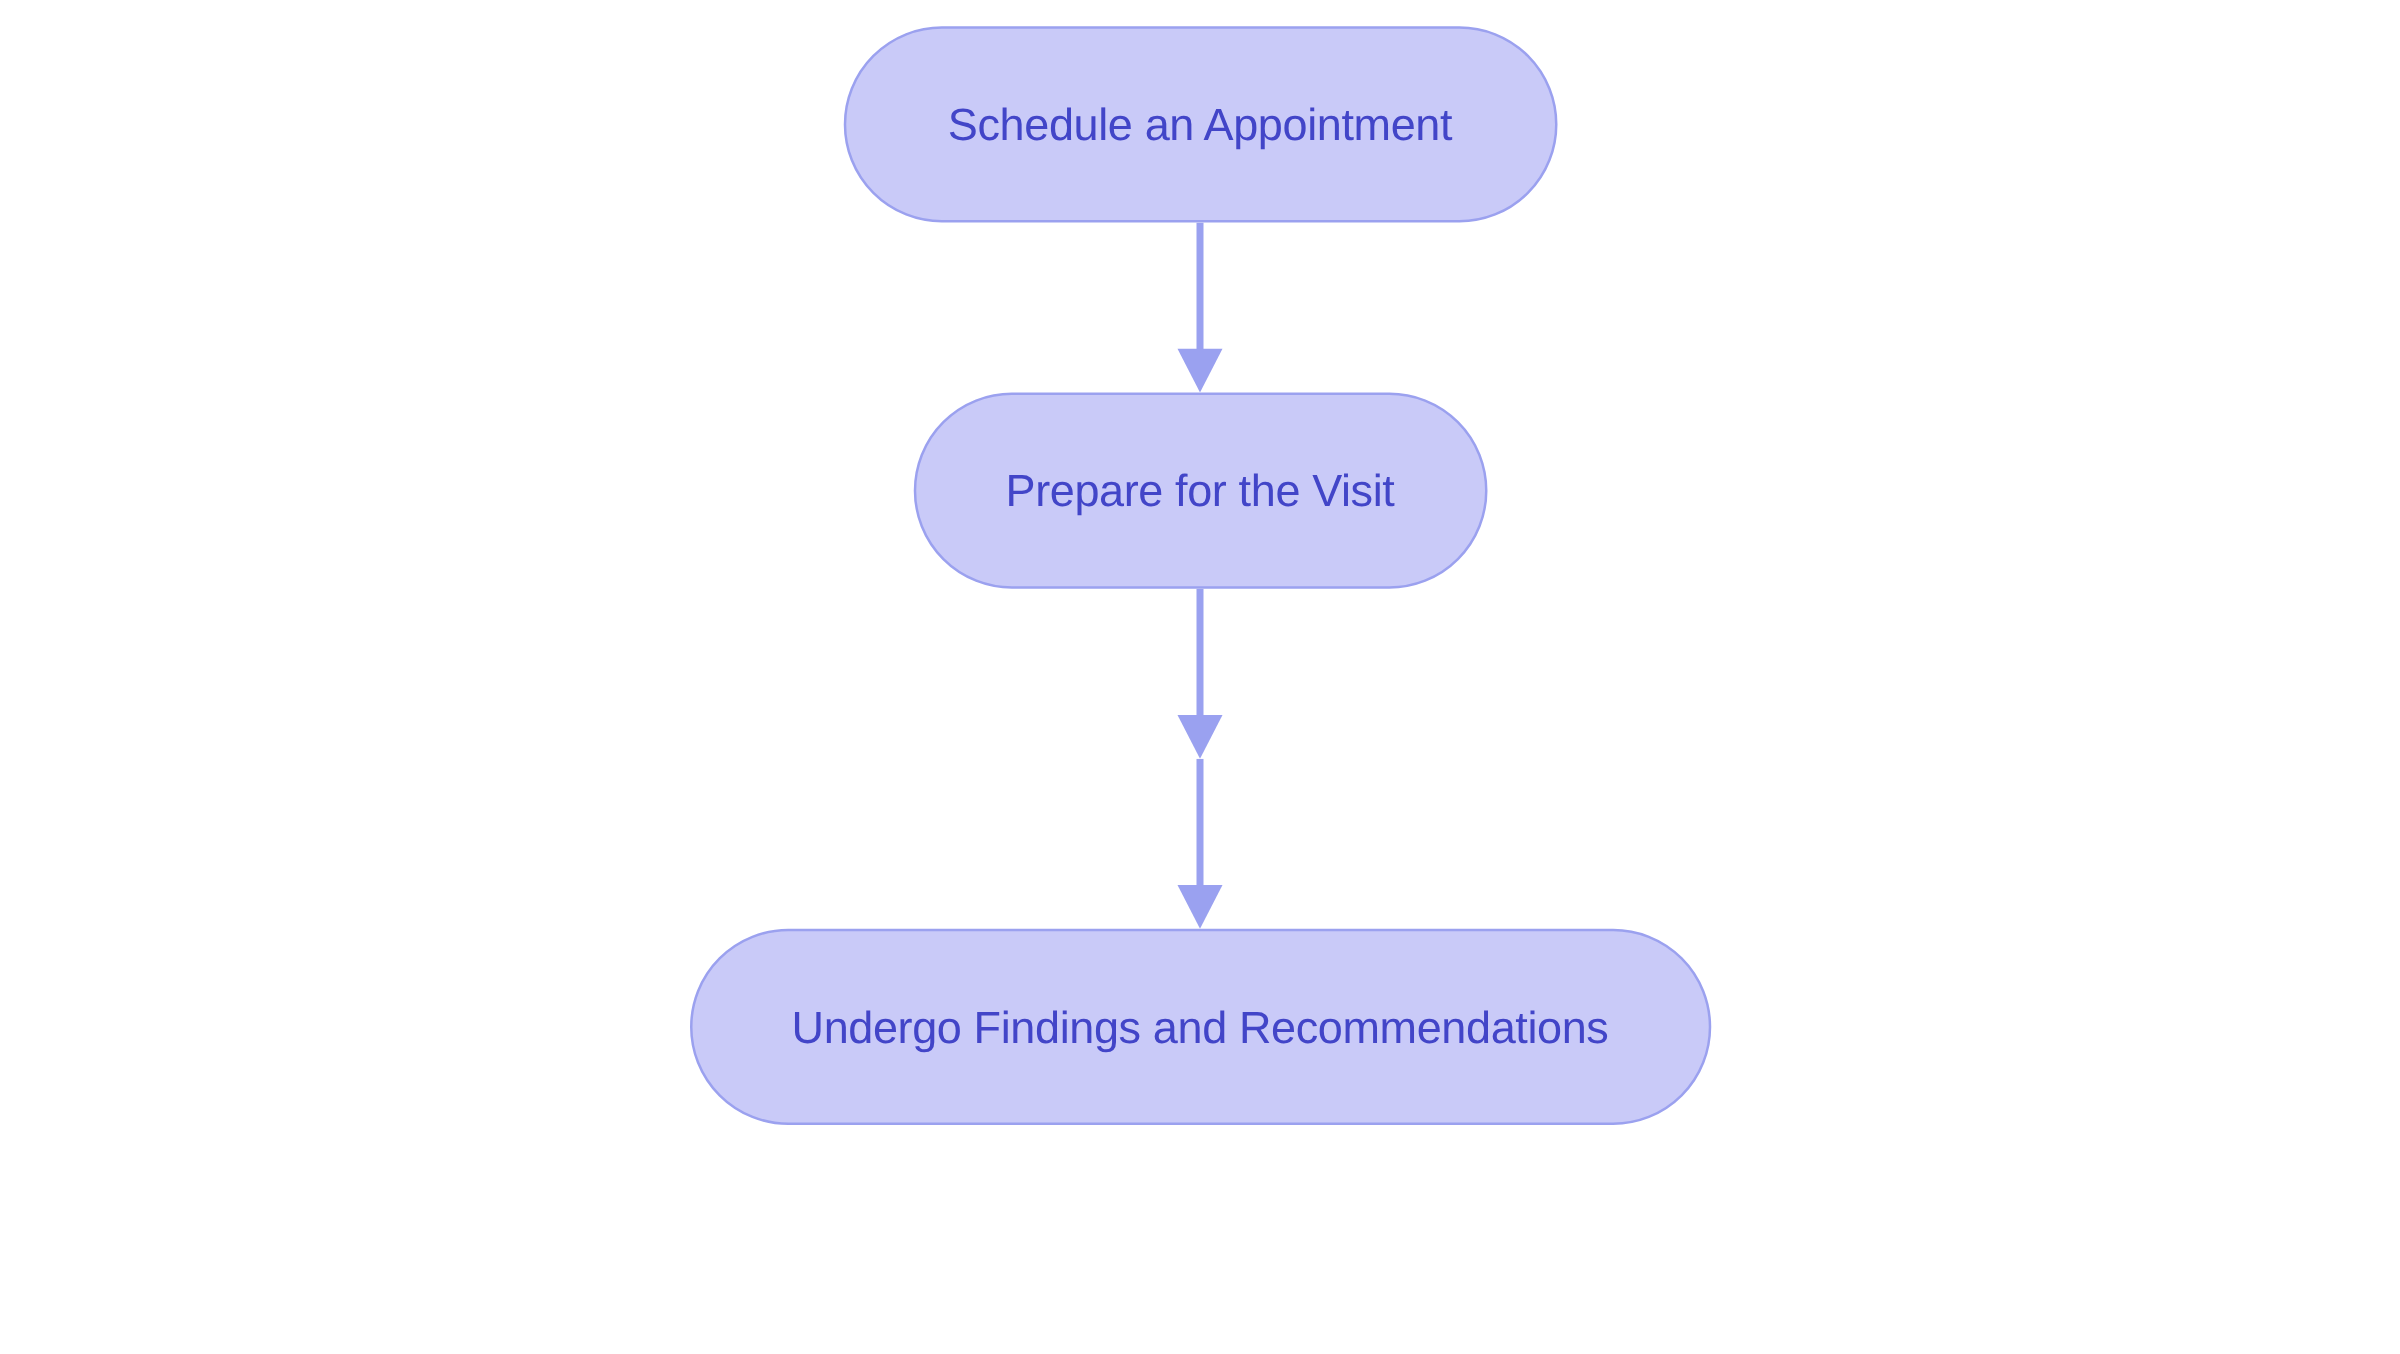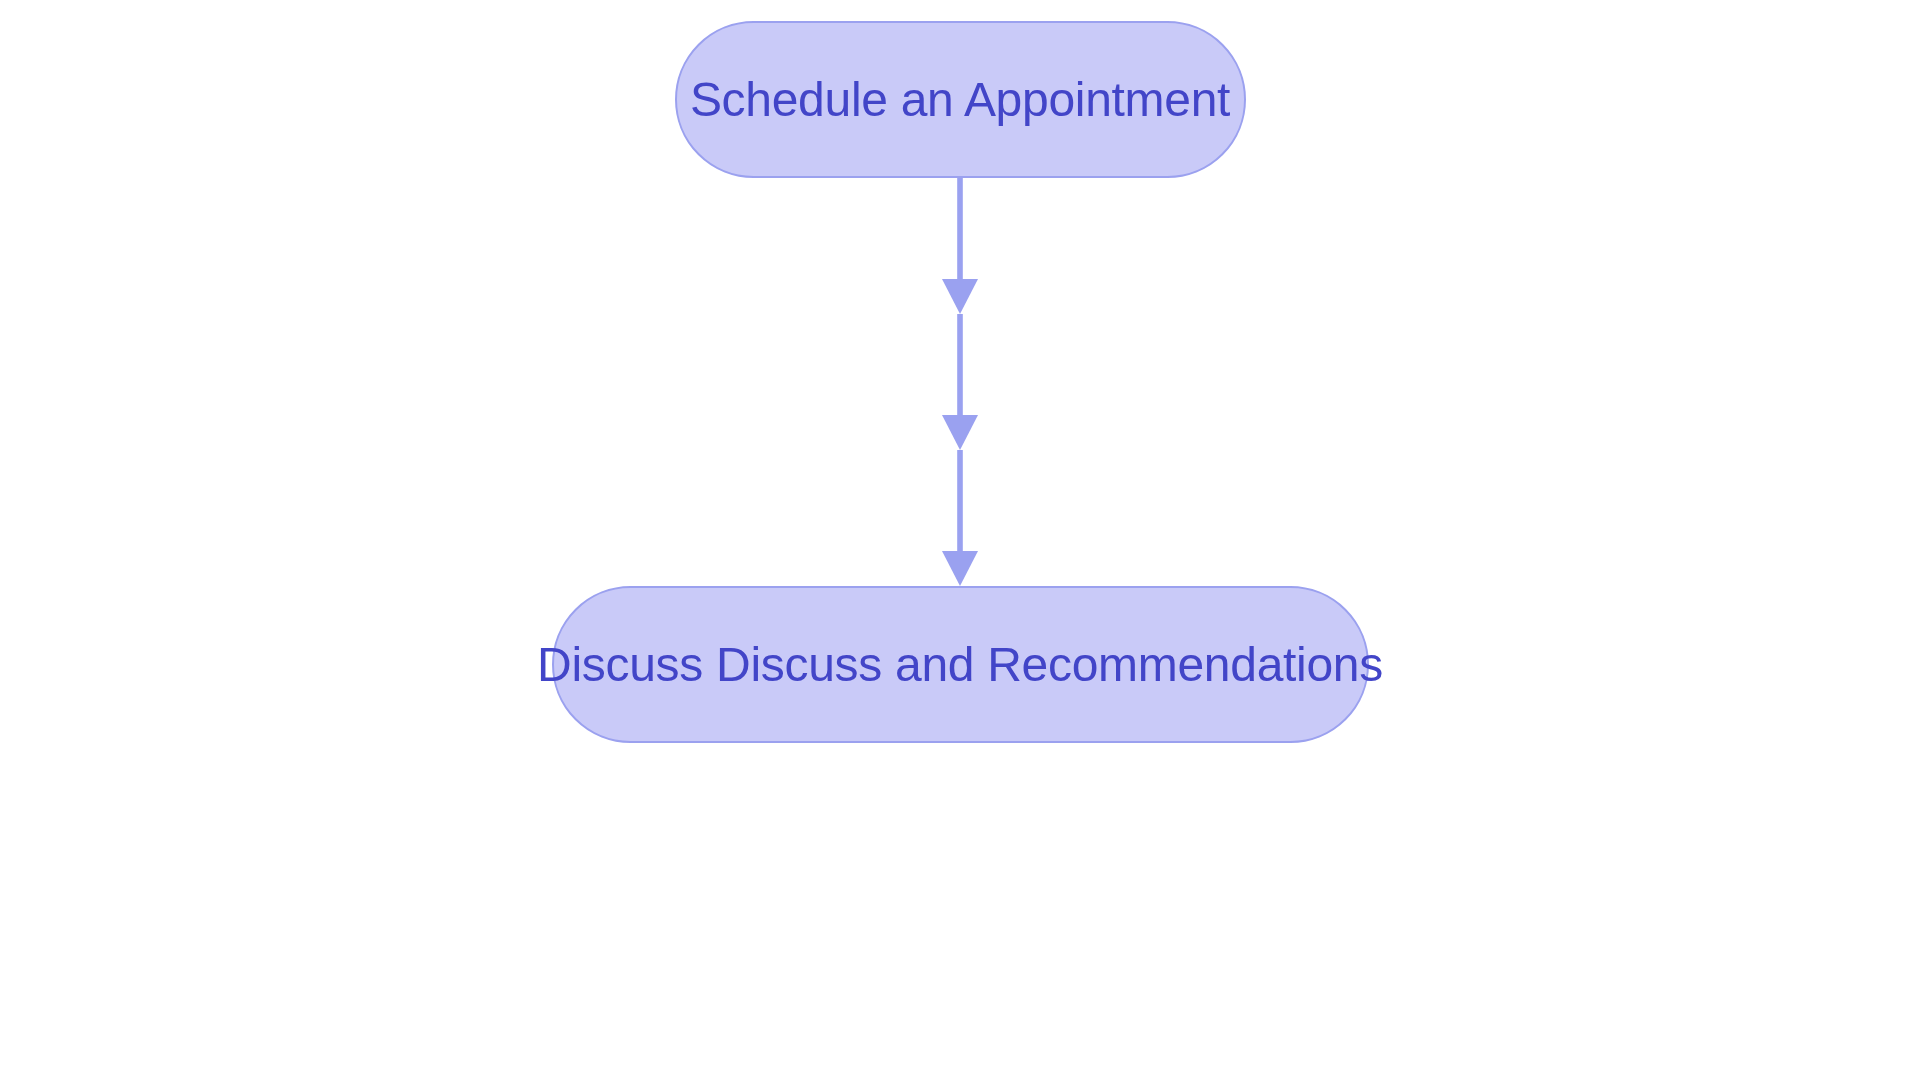--- a/index.html
+++ b/index.html
@@ -31,21 +31,21 @@
     border-radius: 79px;
     background: var(--node-fill);
     border: 2.5px solid var(--node-border);
     display: flex;
     align-items: center;
     justify-content: center;
     text-align: center;
   }
   .node .label {
     color: var(--node-text);
-    font-size: 48px;
+    font-size: 36px;
     font-weight: 400;
     letter-spacing: -0.3px;
     white-space: nowrap;
   }
   .n1 { width: 571px; }
   .n2 { width: 459px; }
   .n3 { width: 774px; }
   .n4 { width: 817px; }
   .arrow {
     height: 136px;
@@ -65,33 +65,36 @@
     <span class="label">Schedule an Appointment</span>
   </div>
 
   <div class="arrow">
     <svg viewBox="0 0 40 136" xmlns="http://www.w3.org/2000/svg" aria-hidden="true">
       <rect x="17.2" y="0" width="5.6" height="104" fill="currentColor"></rect>
       <polygon points="2,101 38,101 20,136" fill="currentColor"></polygon>
     </svg>
   </div>
 
+  <div class="node n2">
+    <span class="label">Prepare for the Visit</span>
+  </div>
 
   <div class="arrow">
     <svg viewBox="0 0 40 136" xmlns="http://www.w3.org/2000/svg" aria-hidden="true">
       <rect x="17.2" y="0" width="5.6" height="104" fill="currentColor"></rect>
       <polygon points="2,101 38,101 20,136" fill="currentColor"></polygon>
     </svg>
   </div>
 
 
   <div class="arrow">
     <svg viewBox="0 0 40 136" xmlns="http://www.w3.org/2000/svg" aria-hidden="true">
       <rect x="17.2" y="0" width="5.6" height="104" fill="currentColor"></rect>
       <polygon points="2,101 38,101 20,136" fill="currentColor"></polygon>
     </svg>
   </div>
 
   <div class="node n4">
-    <span class="label">Discuss Discuss and Recommendations</span>
+    <span class="label">Undergo Findings and Recommendations</span>
   </div>
 
 </div>
 
 </body></html>

